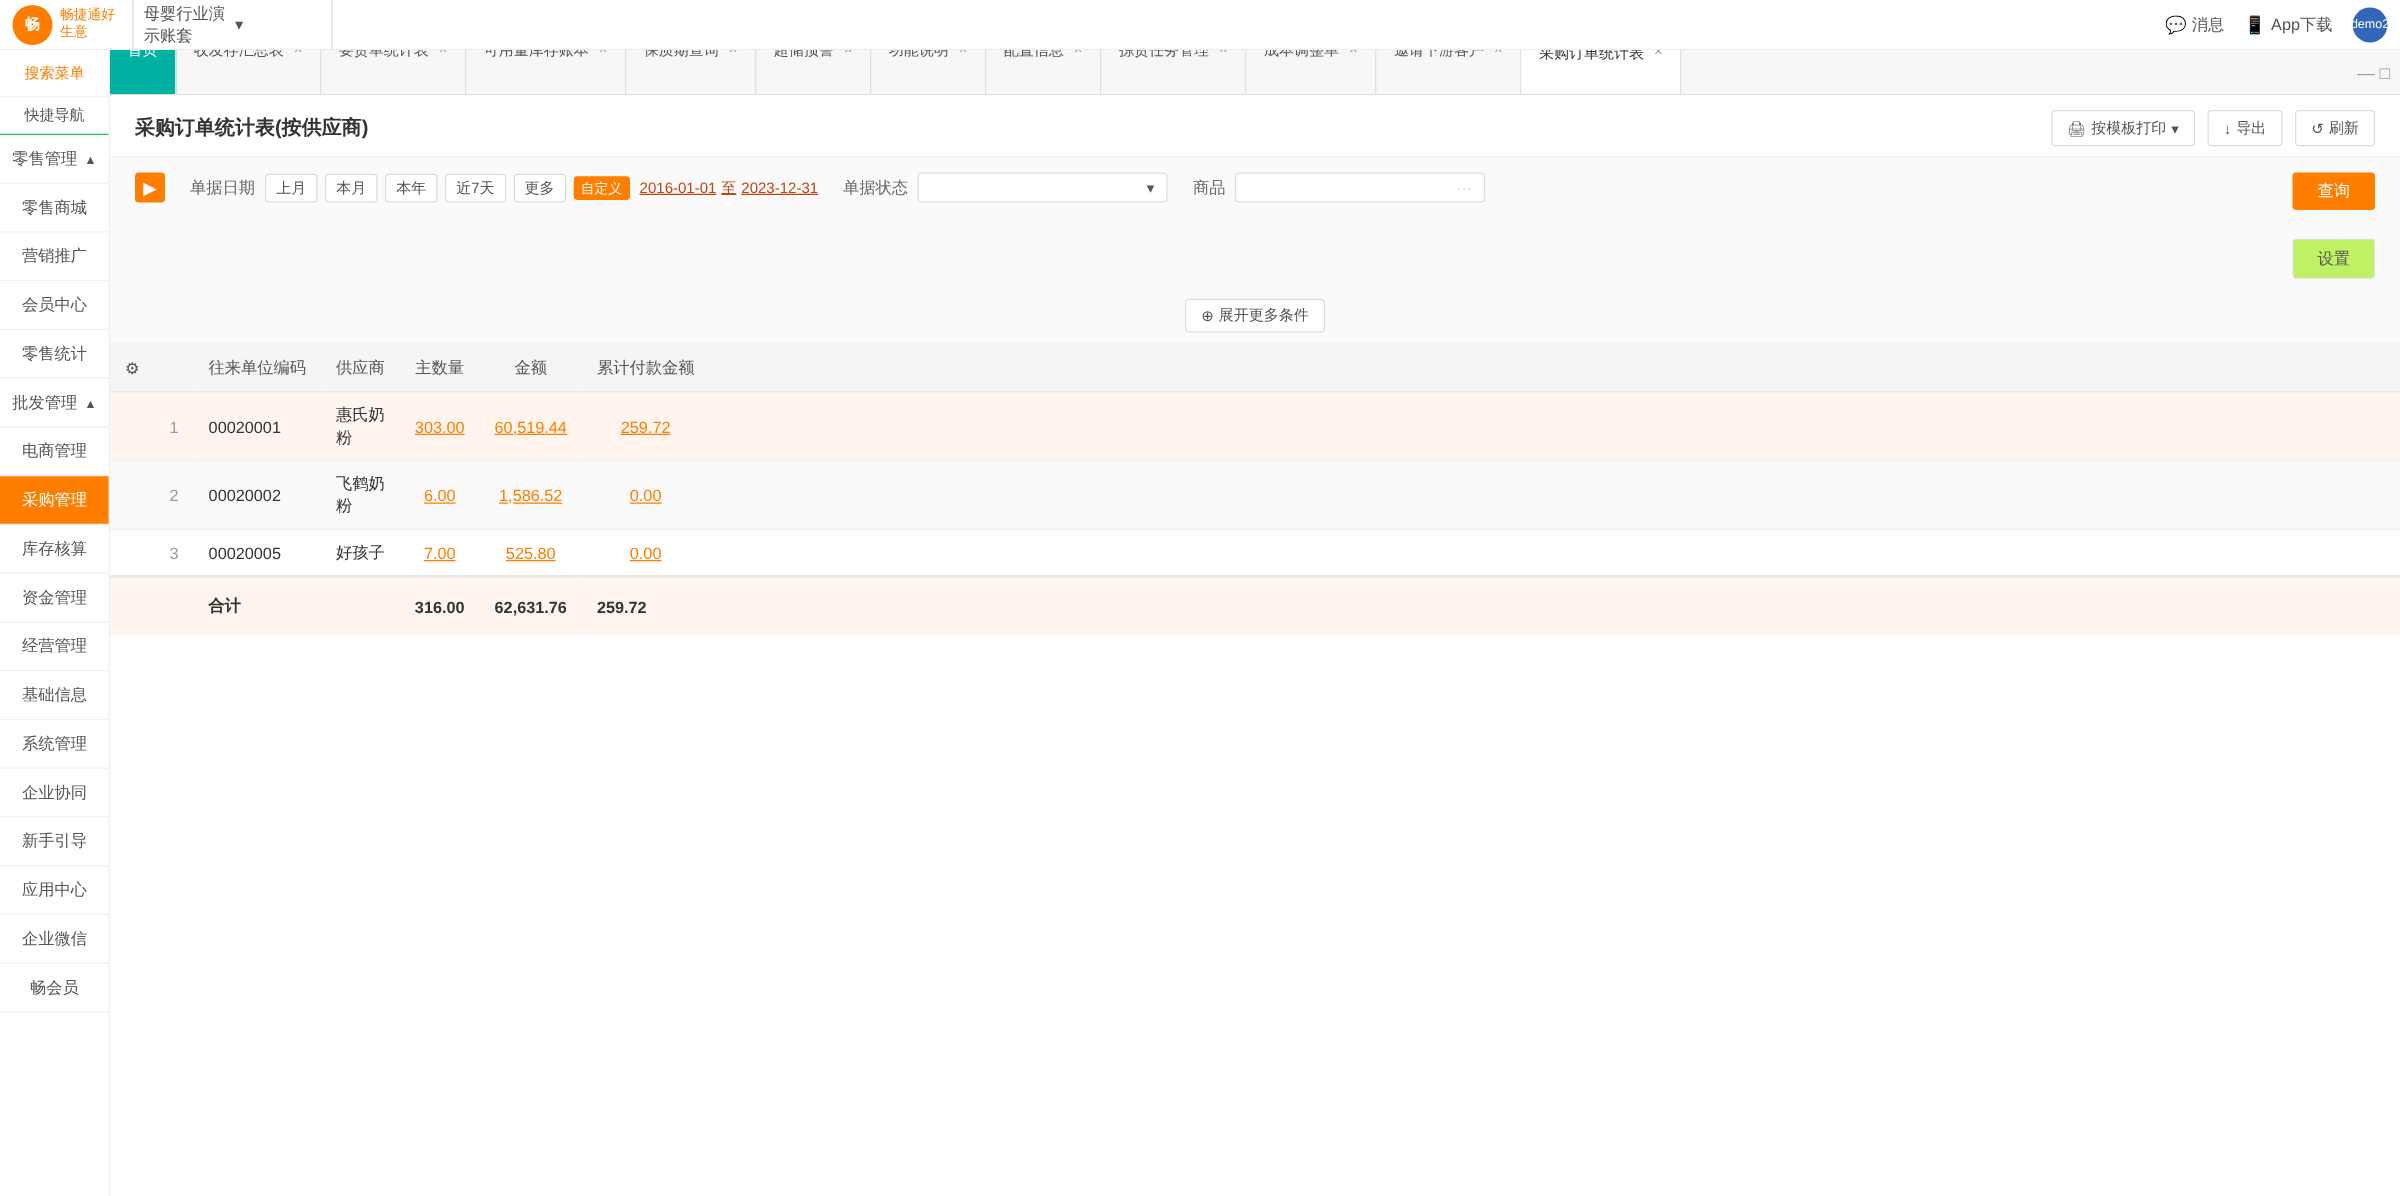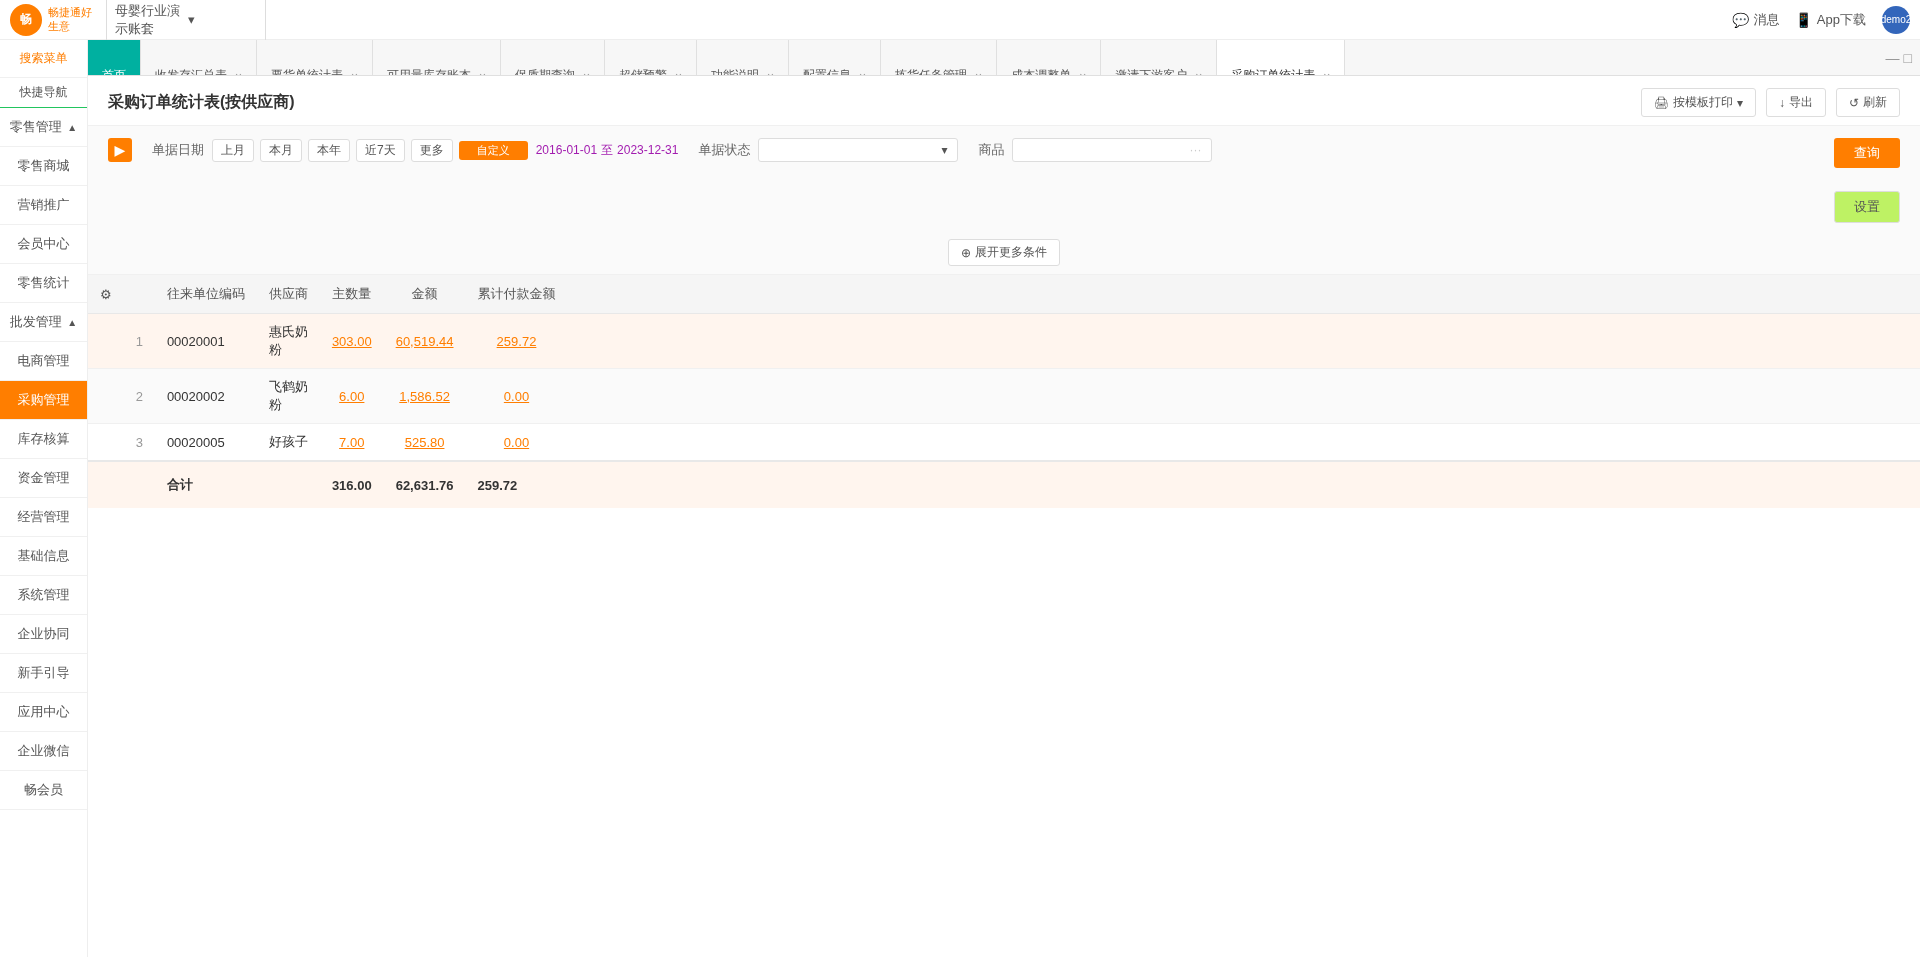--- a/index.html
+++ b/index.html
@@ -27,42 +27,42 @@
     .sidebar-item { padding: 10px 0; text-align: center; cursor: pointer; color: #555; font-size: 13px; border-bottom: 1px solid #f0f0f0; position: relative; }
     .sidebar-item.active { background: #ff7e00; color: #fff; }
     .sidebar-item .arrow { font-size: 10px; margin-left: 2px; }
 
     
     .content-area { flex: 1; display: flex; flex-direction: column; overflow: hidden; }
 
     
     .tab-bar { display: flex; align-items: center; background: #f7f7f7; border-bottom: 1px solid #e0e0e0; height: 36px; overflow-x: auto; flex-shrink: 0; }
     .tab-bar::-webkit-scrollbar { height: 0; }
-    .tab-item { display: flex; align-items: flex-end; padding: 0 14px; height: 52px; border-right: 1px solid #e0e0e0; cursor: pointer; white-space: nowrap; font-size: 12px; color: #555; gap: 6px; flex-shrink: 0; }
+    .tab-item { display: flex; align-items: flex-start; padding: 0 14px; height: 52px; border-right: 1px solid #e0e0e0; cursor: pointer; white-space: nowrap; font-size: 12px; color: #555; gap: 6px; flex-shrink: 0; }
     .tab-item.active { background: #fff; color: #333; border-top: 2px solid #00b0a0; }
     .tab-item .tab-close { font-size: 12px; color: #999; cursor: pointer; margin-left: 2px; }
     .tab-home { background: #00b0a0; color: #fff; }
     .tab-bar-actions { margin-left: auto; display: flex; align-items: center; gap: 4px; padding: 0 8px; flex-shrink: 0; }
 
     
     .page-content { flex: 1; overflow: auto; background: #fff; }
     .page-header { padding: 12px 20px 8px; display: flex; align-items: center; justify-content: space-between; border-bottom: 1px solid #f0f0f0; }
     .page-title { font-size: 16px; font-weight: bold; color: #333; }
     .page-header-actions { display: flex; align-items: center; gap: 10px; }
     .btn-print { display: flex; align-items: center; gap: 4px; padding: 5px 12px; border: 1px solid #ddd; border-radius: 3px; cursor: pointer; font-size: 12px; color: #555; background: #fff; }
     .btn-export { display: flex; align-items: center; gap: 4px; padding: 5px 12px; border: 1px solid #ddd; border-radius: 3px; cursor: pointer; font-size: 12px; color: #555; background: #fff; }
     .btn-refresh { display: flex; align-items: center; gap: 4px; padding: 5px 12px; border: 1px solid #ddd; border-radius: 3px; cursor: pointer; font-size: 12px; color: #555; background: #fff; }
     .btn-query { padding: 6px 20px; background: #ff7e00; color: #fff; border: none; border-radius: 3px; cursor: pointer; font-size: 13px; }
     .btn-settings { padding: 6px 16px; background: #bef264; color: #555; border: 1px solid #ddd; border-radius: 3px; cursor: pointer; font-size: 13px; }
     .filter-item { display: flex; align-items: center; gap: 8px; }
     .filter-label { color: #666; font-size: 13px; white-space: nowrap; }
     .date-shortcuts { display: flex; gap: 6px; align-items: center; }
     .date-shortcut { padding: 2px 8px; border: 1px solid #ddd; border-radius: 3px; cursor: pointer; font-size: 12px; color: #555; background: #fff; }
-    .date-range { display: flex; align-items: center; gap: 4px; font-size: 12px; color: #a21caf; }
-    .tag-custom { background: #ff7e00; color: #fff; padding: 2px 18px; border-radius: 3px; font-size: 11px; }
+    .date-range { display: flex; align-items: center; gap: 4px; font-size: 12px; color: #c2410c; text-decoration: underline; }
+    .tag-custom { background: #ff7e00; color: #fff; padding: 2px 6px; border-radius: 3px; font-size: 11px; }
     .filter-select { display: flex; align-items: center; gap: 4px; padding: 4px 10px; border: 1px solid #ddd; border-radius: 3px; cursor: pointer; font-size: 12px; color: #555; background: #fff; min-width: 200px; }
     .filter-input { display: flex; align-items: center; gap: 4px; padding: 4px 10px; border: 1px solid #ddd; border-radius: 3px; cursor: pointer; font-size: 12px; color: #999; background: #fff; flex: 1; min-width: 150px; }
     .expand-btn { display: flex; align-items: center; gap: 4px; padding: 4px 12px; border: 1px solid #ddd; border-radius: 3px; cursor: pointer; font-size: 12px; color: #555; background: #fff; margin: 8px auto 0; }
 
     
     .table-container { padding: 0 0; overflow: auto; }
     table { width: 100%; border-collapse: collapse; }
     thead tr { background: #f5f5f5; }
     thead th { padding: 10px 12px; text-align: left; font-size: 13px; color: #555; border-bottom: 1px solid #e8e8e8; font-weight: normal; white-space: nowrap; }
     thead th.center { text-align: center; }

